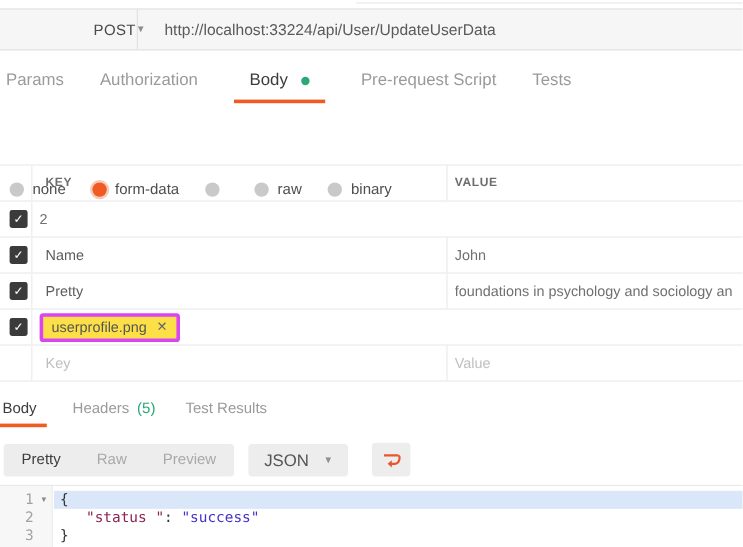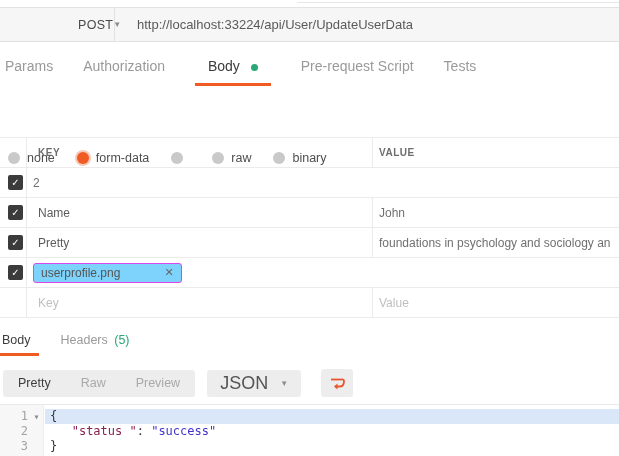--- a/index.html
+++ b/index.html
@@ -41,38 +41,38 @@
   .cell-check { width:27px; height:100%; border-right:1px solid #ebebeb; display:flex; align-items:center; }
   .cell-key { width:346px; height:100%; border-right:1px solid #ebebeb; display:flex; align-items:center;
               padding-left:11px; overflow:hidden; white-space:nowrap; }
   .cell-value { flex:1; height:100%; display:flex; align-items:center; padding-left:6px; overflow:hidden; white-space:nowrap; }
   .hdr .cell-key, .hdr .cell-value { color:#6d6d6d; font-size:10px; font-weight:bold; letter-spacing:.5px; }
   .cell-key { color:#5c5c5c; }
   .cell-value { color:#707070; }
   .cb { width:15px; height:15px; margin-left:8px; border-radius:2px; background:#3b3b3b; color:#fff;
         display:flex; align-items:center; justify-content:center; font-size:10px; cursor:pointer; }
   .ph { color:#bfbfbf; }
-  .chip { display:inline-flex; align-items:center; border:1px solid #d946ef; border-radius:3px;
-          padding:2px 7px; color:#555; background:#7dd3fc;gap:36px; }
+  .chip { display:inline-flex; align-items:center; border:3px solid #d946ef; border-radius:3px;
+          padding:2px 7px; color:#555; background:#fde047; }
   .chip-close { margin-left:8px; color:#666; font-size:11px; cursor:pointer; }
 
   
   .resp-tabs { position:absolute; top:333px; left:-4px; display:flex; align-items:flex-end; }
   .resp-tab { color:#9a9a9a; font-size:12.5px; margin-right:19px; padding:0 3px 6px 3px; border-bottom:3px solid transparent; cursor:pointer; white-space:nowrap; }
   .resp-tab .count { color:#2aa876; margin-left:3px; }
   .resp-tab.active { color:#3c3c3c; border-bottom-color:#f05b24; padding-left:6px; padding-right:8px; }
 
   
   .view-row { position:absolute; top:369px; left:3px; display:flex; align-items:center; }
   .segmented { display:inline-flex; background:#ededed; border-radius:3px; height:27px; align-items:center; }
   .seg-item { padding:0 15px; color:#a9a9a9; font-size:12.5px; line-height:27px; cursor:pointer; }
   .seg-item.active { color:#3d3d3d; }
   .lang-select { margin-left:12px; background:#ededed; border-radius:3px; height:27px;
                  display:inline-flex; align-items:center; padding:0 13px; cursor:pointer; }
-  .lang-label { color:#555; font-size:18px; }
+  .lang-label { color:#555; font-size:14px; }
   .lang-caret { color:#8d8d8d; font-size:8px; margin-left:12px; }
   .wrap-btn { margin-left:20px; background:#ededed; border-radius:3px; width:32px; height:28px;
               display:flex; align-items:center; justify-content:center; cursor:pointer; }
 
   
   .code-area { position:absolute; top:404px; left:0; width:619px; bottom:0;
                border-top:1px solid #e9e9e9; font-family:"DejaVu Sans Mono", monospace; font-size:12px; }
   .gutter-bg { position:absolute; left:0; top:0; bottom:0; width:44px; background:#f7f7f7; border-right:1px solid #ededed; }
   .code-lines { position:relative; padding-top:4px; }
   .code-line { display:flex; height:15px; line-height:15px; }
@@ -200,20 +200,23 @@
   </div>
 
   <div class="resp-tabs">
     <div class="resp-tab active">
       <span>Body</span>
     </div>
     <div class="resp-tab">
       <span>Headers</span>
       <span class="count">(5)</span>
     </div>
+    <div class="resp-tab">
+      <span>Test Results</span>
+    </div>
   </div>
 
   <div class="view-row">
     <div class="segmented">
       <div class="seg-item active">Pretty</div>
       <div class="seg-item">Raw</div>
       <div class="seg-item">Preview</div>
     </div>
     <div class="lang-select">
       <span class="lang-label">JSON</span>

